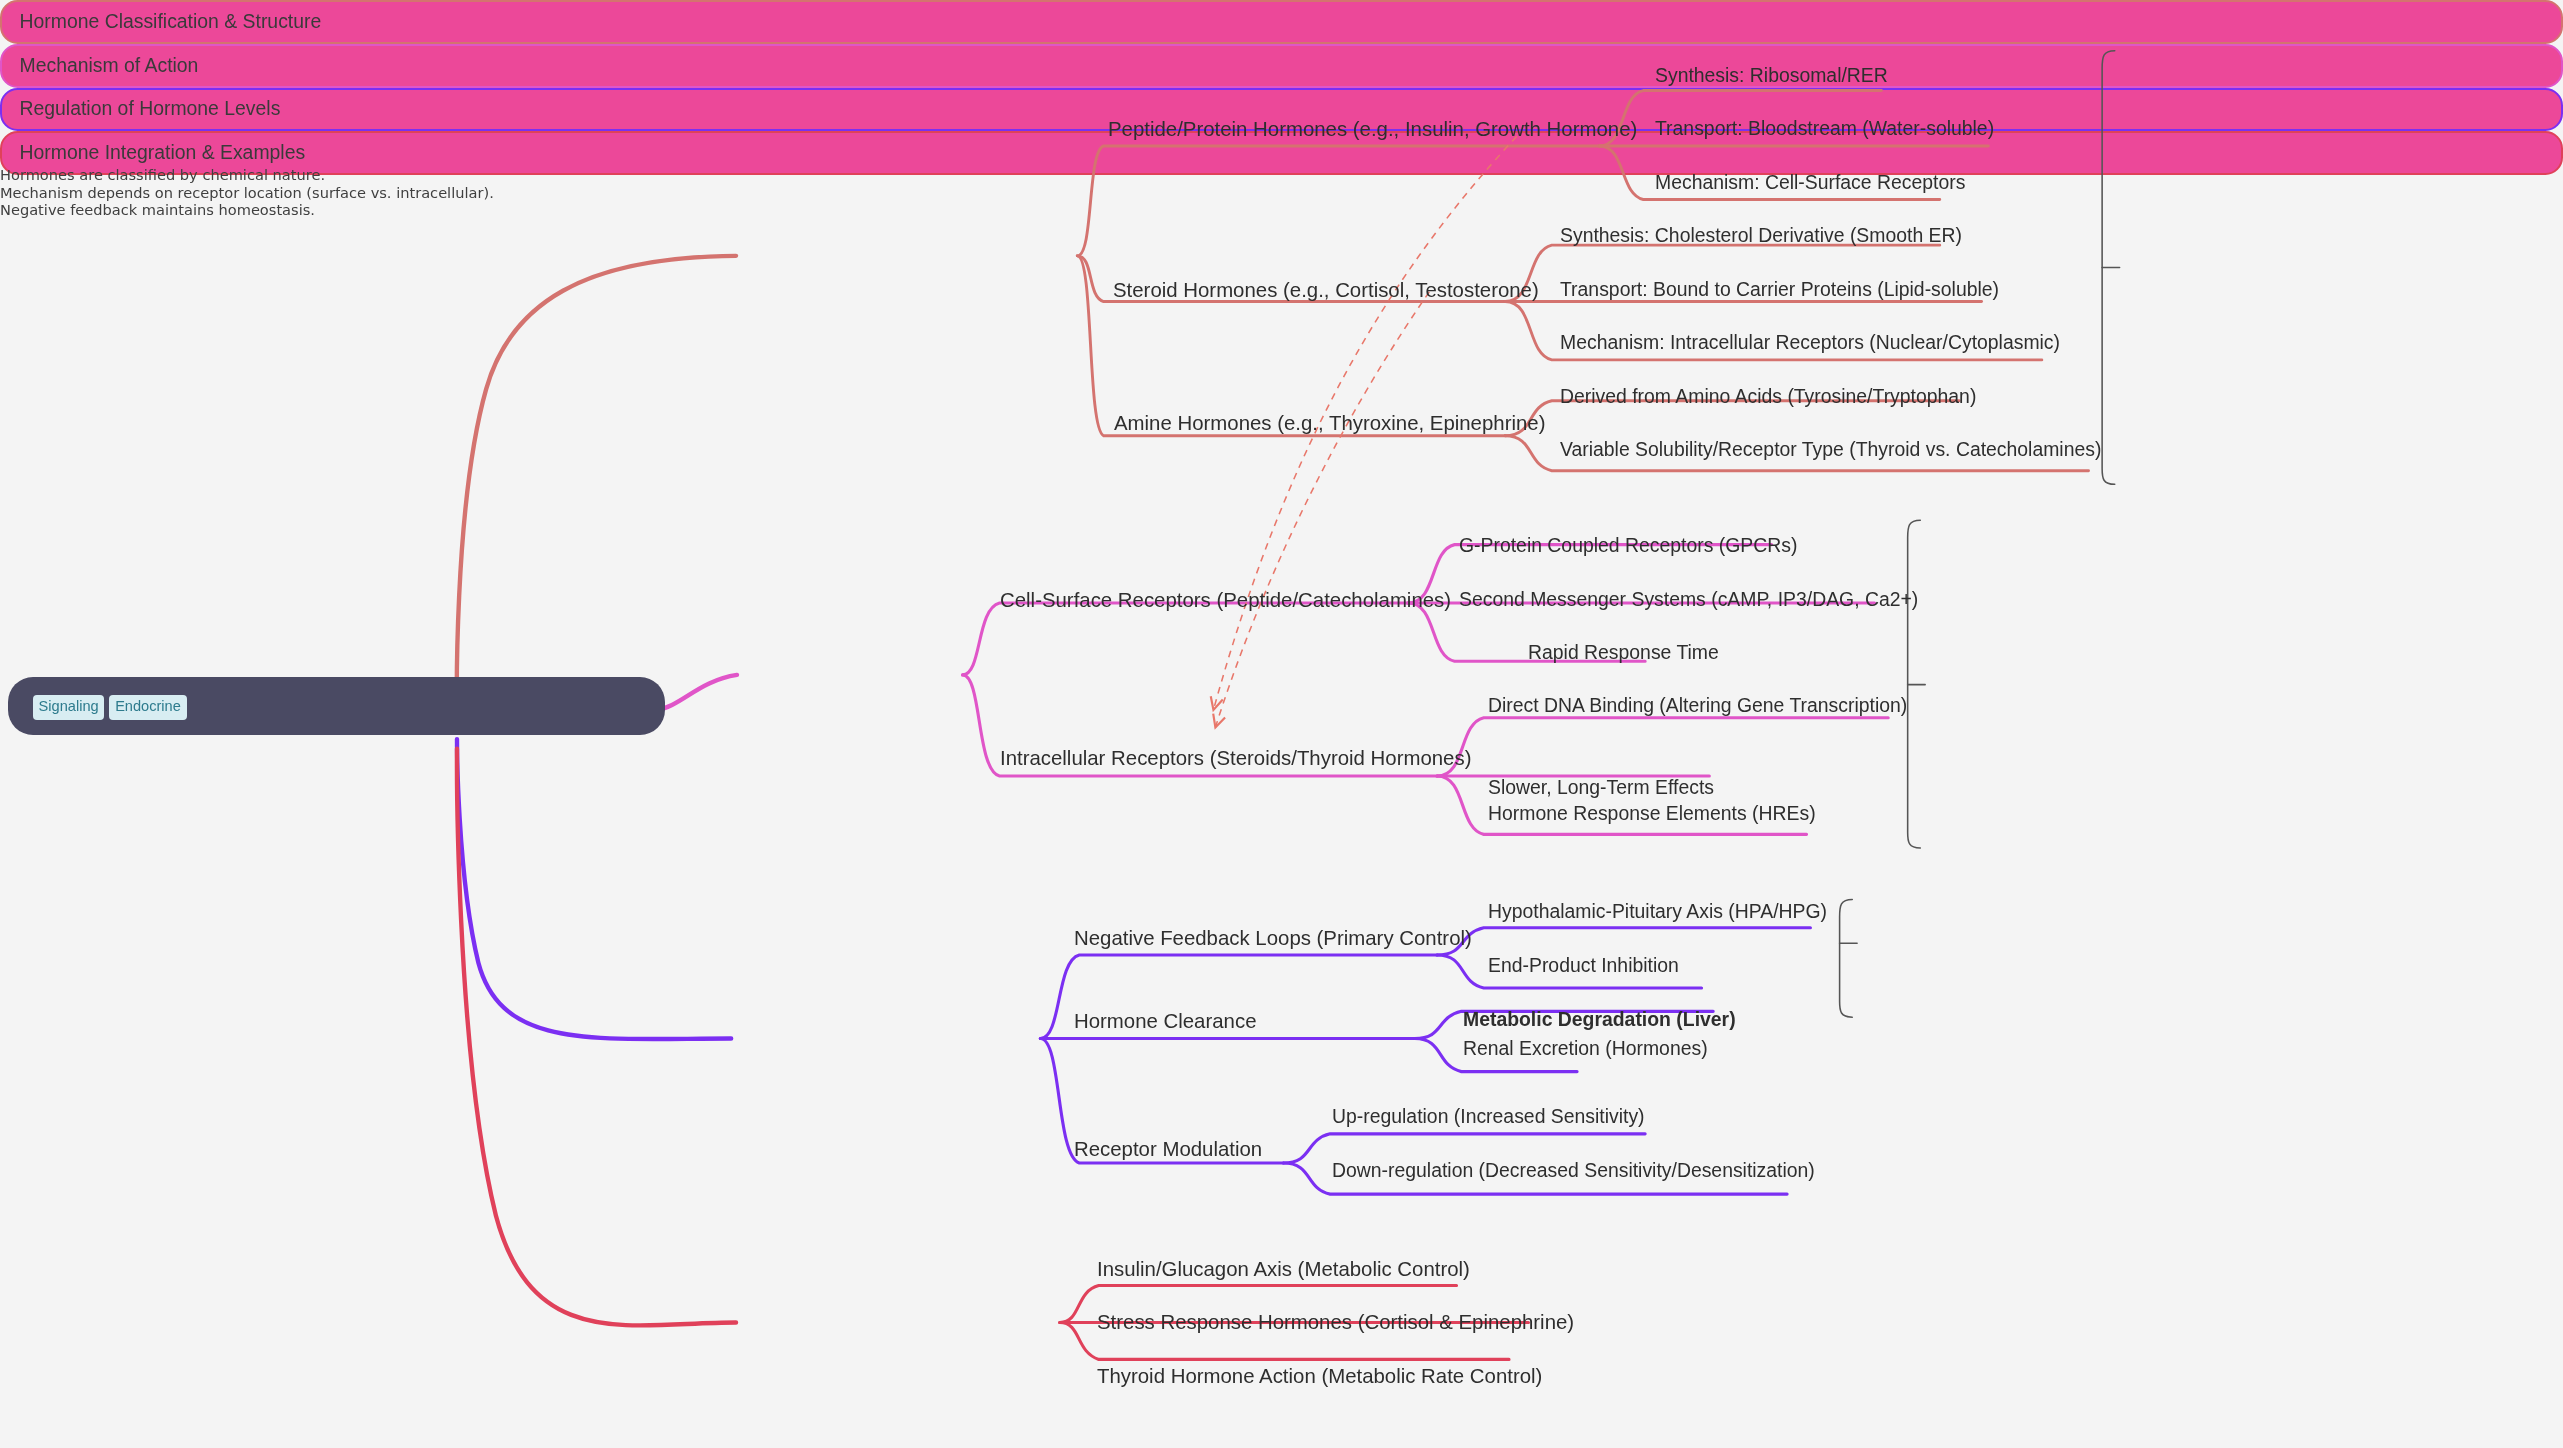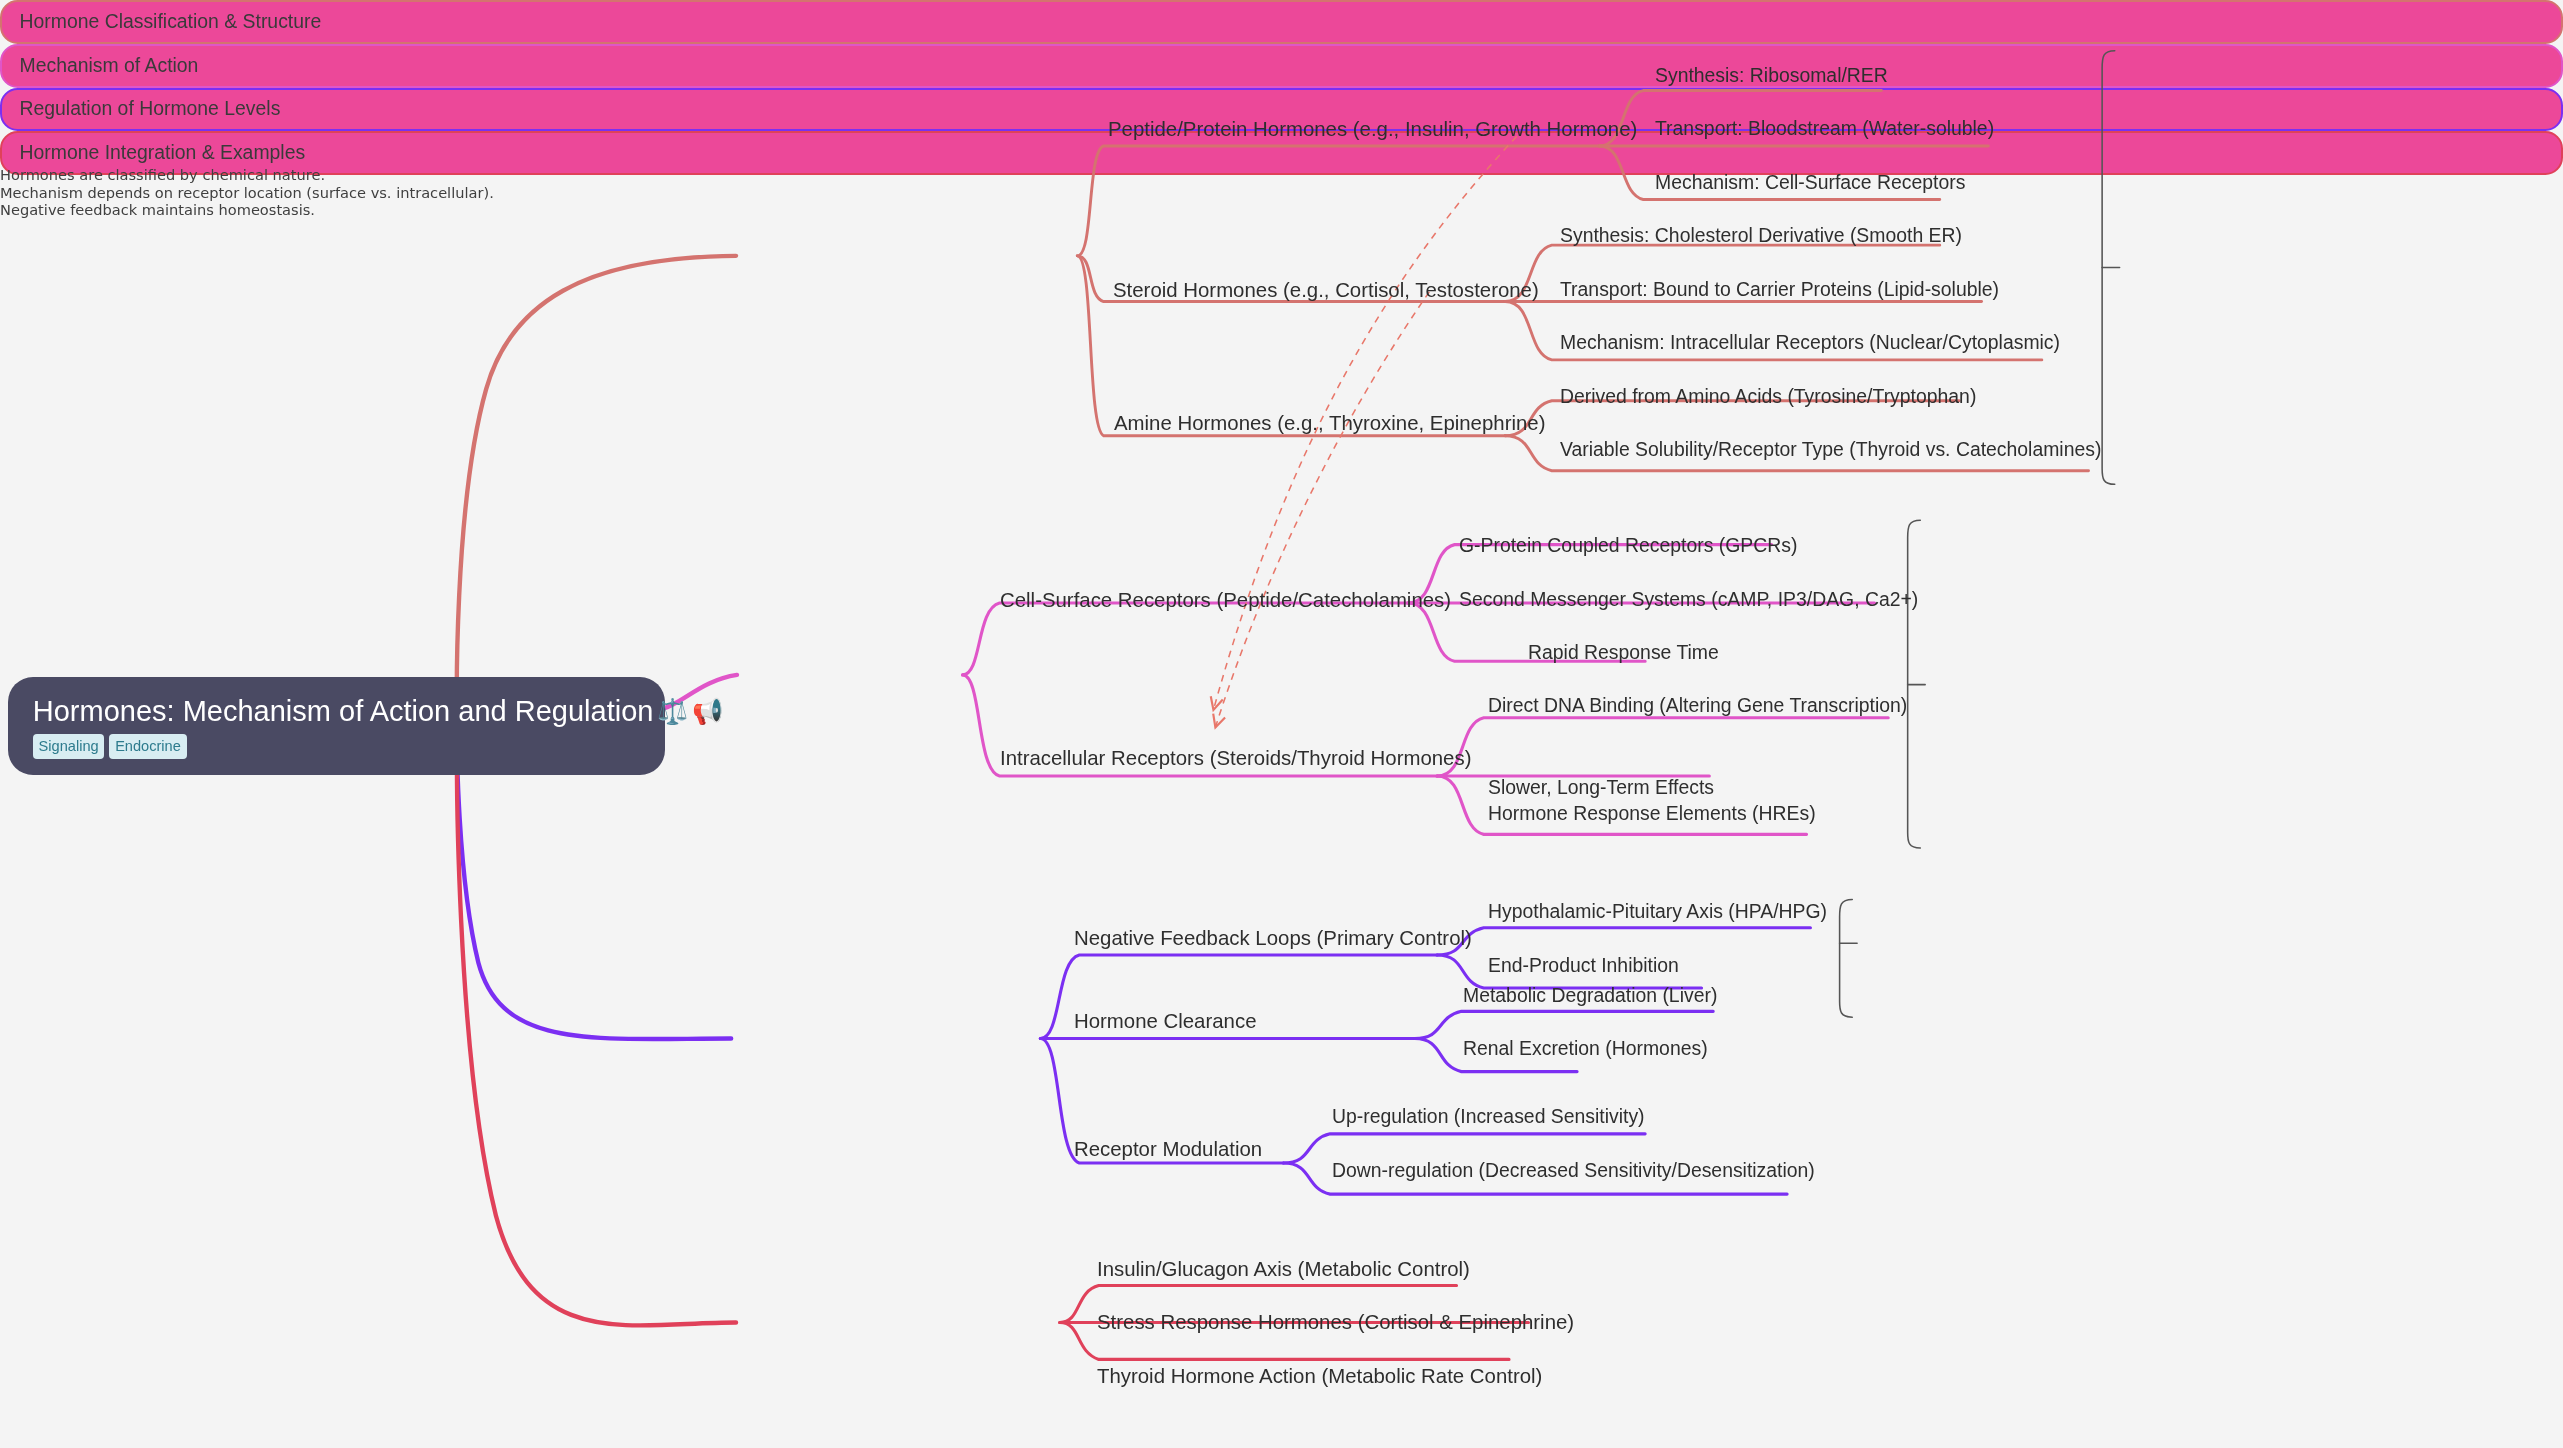--- a/index.html
+++ b/index.html
@@ -140,25 +140,20 @@
 
       <path d="M1975,535 C1963,535 1962,541 1962,553 L1962,856 C1962,866 1963,872 1975,872"></path>
       <path d="M1962,704 L1980,704"></path>
 
       <path d="M1905,925 C1893,925 1892,931 1892,943 L1892,1030 C1892,1040 1893,1046 1905,1046"></path>
       <path d="M1892,970 L1910,970"></path>
     </g>
   </svg>
 
   <div class="node root" style="left:7.8px;top:677px;width:657px;">
-    <div class="root-title">
-      <span>Hormones: Mechanism of Action and Regulation</span>
-      <span class="root-emoji">⚖️</span>
-      <span class="root-emoji">📢</span>
-    </div>
     <div class="root-tags">
       <span class="tag">Signaling</span>
       <span class="tag">Endocrine</span>
     </div>
   </div>
 
   <div class="branch" style="left:736px;top:233px;border-color:#d4736f;">
     <span>Hormone Classification &amp; Structure</span>
   </div>
 
@@ -242,21 +237,21 @@
   <div class="node leaf" style="left:1488px;top:912px;">
     <span>Hypothalamic-Pituitary Axis (HPA/HPG)</span>
   </div>
   <div class="node leaf" style="left:1488px;top:966px;">
     <span>End-Product Inhibition</span>
   </div>
 
   <div class="node leaf l2" style="left:1074px;top:1021px;">
     <span>Hormone Clearance</span>
   </div>
-  <div class="node leaf" style="left:1463px;top:996px;">
+  <div class="node leaf" style="left:1463px;top:1020px;font-weight:bold;">
     <span>Metabolic Degradation (Liver)</span>
   </div>
   <div class="node leaf" style="left:1463px;top:1049px;">
     <span>Renal Excretion (Hormones)</span>
   </div>
 
   <div class="node leaf l2" style="left:1074px;top:1149px;">
     <span>Receptor Modulation</span>
   </div>
   <div class="node leaf" style="left:1332px;top:1117px;">

